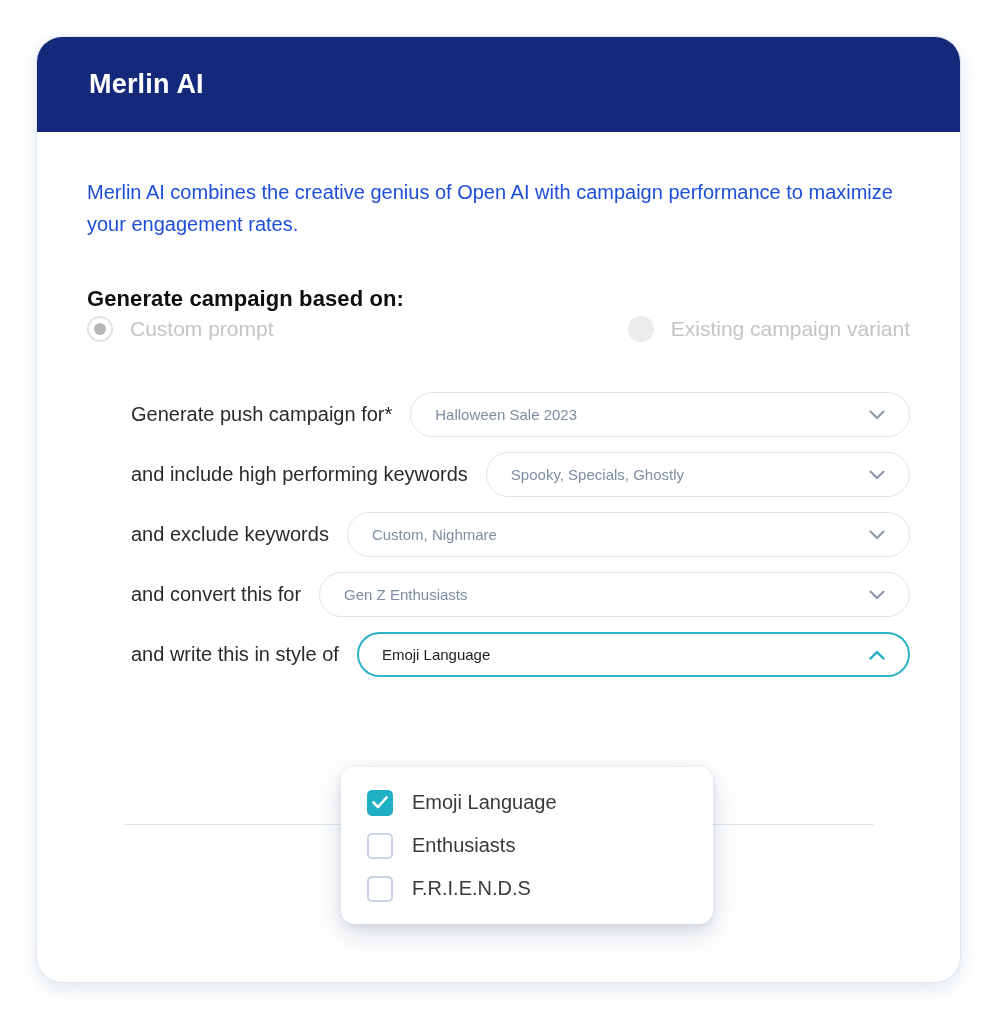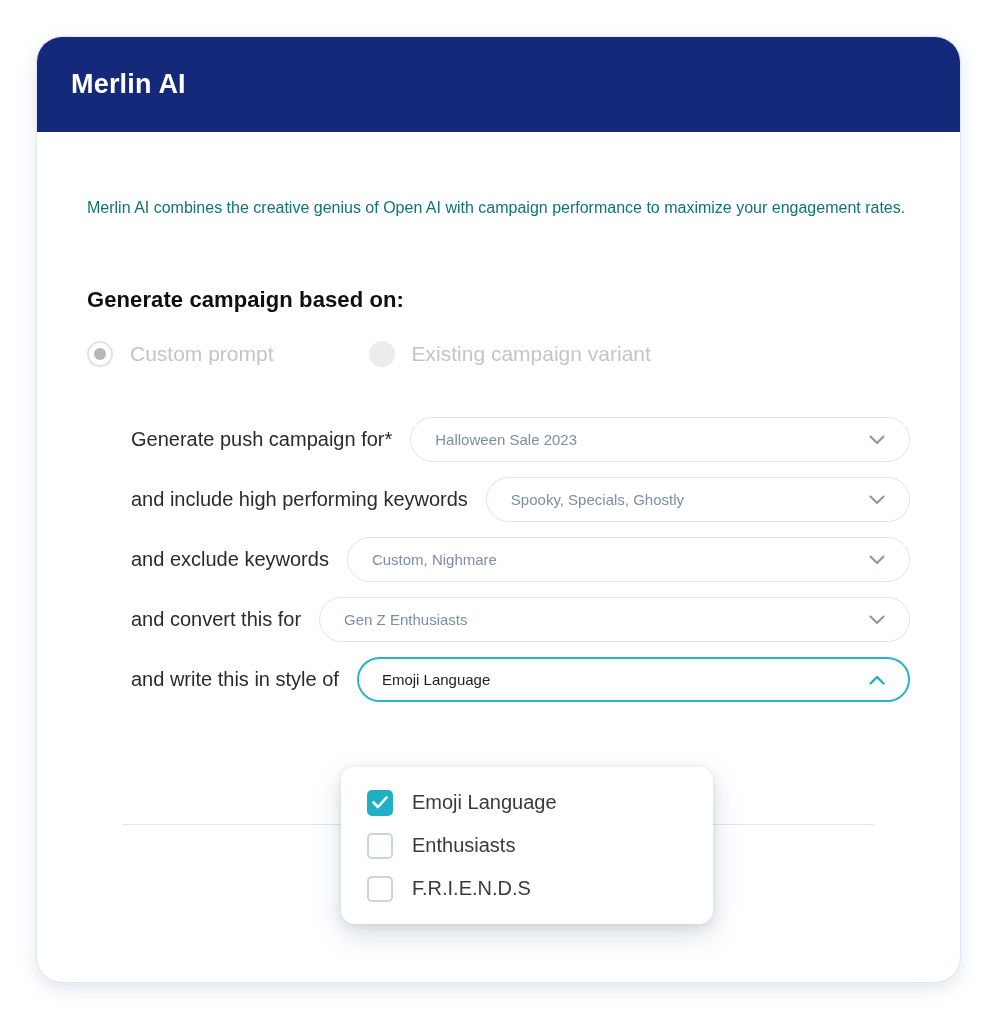--- a/index.html
+++ b/index.html
@@ -9,35 +9,35 @@
   .modal-card {
     position: absolute; left: 36px; top: 36px; width: 925px; height: 947px;
     background: #ffffff; border-radius: 26px;
     border: 1px solid #dee5ef;
     box-shadow: 0 6px 18px rgba(170,185,205,0.35);
     overflow: visible;
   }
   .modal-header {
     height: 95px; background: #15297b;
     border-radius: 25px 25px 0 0;
-    display: flex; align-items: center; padding: 0 34px;
+    display: flex; align-items: center; padding: 0 52px;
   }
   .modal-title { color: #ffffff; font-size: 27px; font-weight: 700; letter-spacing: 0.2px; }
 
   .modal-body { padding: 0 50px; position: relative; }
 
   .description {
-    margin-top: 60px; font-size: 16px; line-height: 32px; color: #0f766e; max-width: 830px;
+    margin-top: 44px; font-size: 20px; line-height: 32px; color: #1d4ed8; max-width: 830px;
   }
 
   .section-heading {
-    margin-top: 63px; font-size: 22px; font-weight: 700; color: #0f0f0f; letter-spacing: 0.1px;
-  }
-
-  .radio-row { margin-top: 24px; display: flex; align-items: center; height: 34px; }
+    margin-top: 46px; font-size: 22px; font-weight: 700; color: #0f0f0f; letter-spacing: 0.1px;
+  }
+
+  .radio-row { display: flex; align-items: center; height: 34px; justify-content: space-between; }
   .radio-option { display: flex; align-items: center; cursor: default; }
   .radio-option + .radio-option { margin-left: 95px; }
   .radio-circle {
     width: 26px; height: 26px; border-radius: 50%;
     display: inline-flex; align-items: center; justify-content: center; flex: 0 0 auto;
   }
   .radio-circle.selected { border: 2px solid #e3e3e3; background: #ffffff; }
   .radio-circle.selected::after { content: ""; width: 12px; height: 12px; border-radius: 50%; background: #b7b7b7; }
   .radio-circle.unselected { background: #ececec; border: 2px solid #ececec; }
   .radio-label { margin-left: 17px; font-size: 21px; color: #c4c4c4; }

